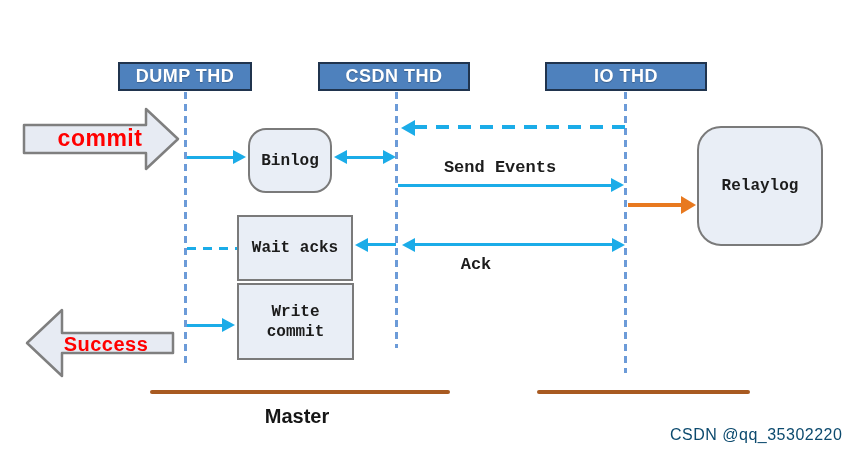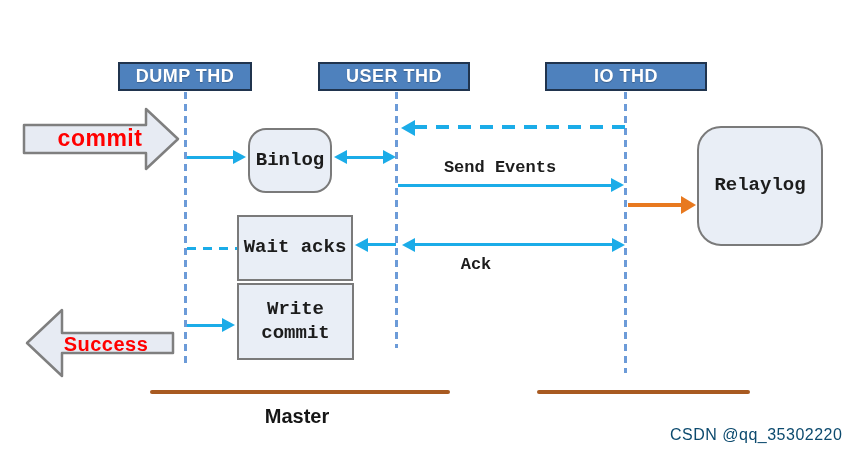--- a/index.html
+++ b/index.html
@@ -21,21 +21,21 @@
   .lifeline{
     width:3px;
     background:repeating-linear-gradient(180deg,#6C9BD8 0 7px,transparent 7px 12px);
   }
 
   
   .node{
     background:#E9EEF6;border:2px solid #7A7A7A;box-sizing:border-box;
     display:flex;align-items:center;justify-content:center;text-align:center;
     font-family:"Liberation Mono", monospace;font-weight:bold;color:#1c1c1c;
-    font-size:19px;line-height:1.25;
+    font-size:16px;line-height:1.25;
   }
   .rounded-lg{border-radius:24px;}
   .rounded-md{border-radius:18px;}
   .pre{white-space:pre-line;}
 
   
   .hline{height:3px;background:#1BACE8;}
   .hline-thick{height:4px;background:#1BACE8;}
   .hdash{
     height:4px;
@@ -61,21 +61,21 @@
   .region-label{font-weight:bold;color:#161616;font-size:20px;text-align:center;}
 
   .watermark{color:#0c4a6e;font-size:16px;letter-spacing:.5px;white-space:nowrap;}
 </style>
 </head>
 <body>
 
 <div class="canvas">
 
   <div class="abs lane-header" style="left:118px;top:62px;width:134px;height:29px;">DUMP THD</div>
-  <div class="abs lane-header" style="left:318px;top:62px;width:152px;height:29px;">USER THD</div>
+  <div class="abs lane-header" style="left:318px;top:62px;width:152px;height:29px;">CSDN THD</div>
   <div class="abs lane-header" style="left:545px;top:62px;width:162px;height:29px;">IO THD</div>
 
   <div class="abs lifeline" style="left:184px;top:92px;height:272px;"></div>
   <div class="abs lifeline" style="left:395px;top:92px;height:256px;"></div>
   <div class="abs lifeline" style="left:624px;top:92px;height:281px;"></div>
 
   <div class="abs" style="left:22px;top:107px;">
     <svg width="160" height="66" viewBox="0 0 160 66">
       <polygon points="2,18 124,18 124,2 156,32 124,62 124,46 2,46" fill="#E7EBF3" stroke="#7F7F7F" stroke-width="2.5" stroke-linejoin="round"></polygon>
     </svg>

